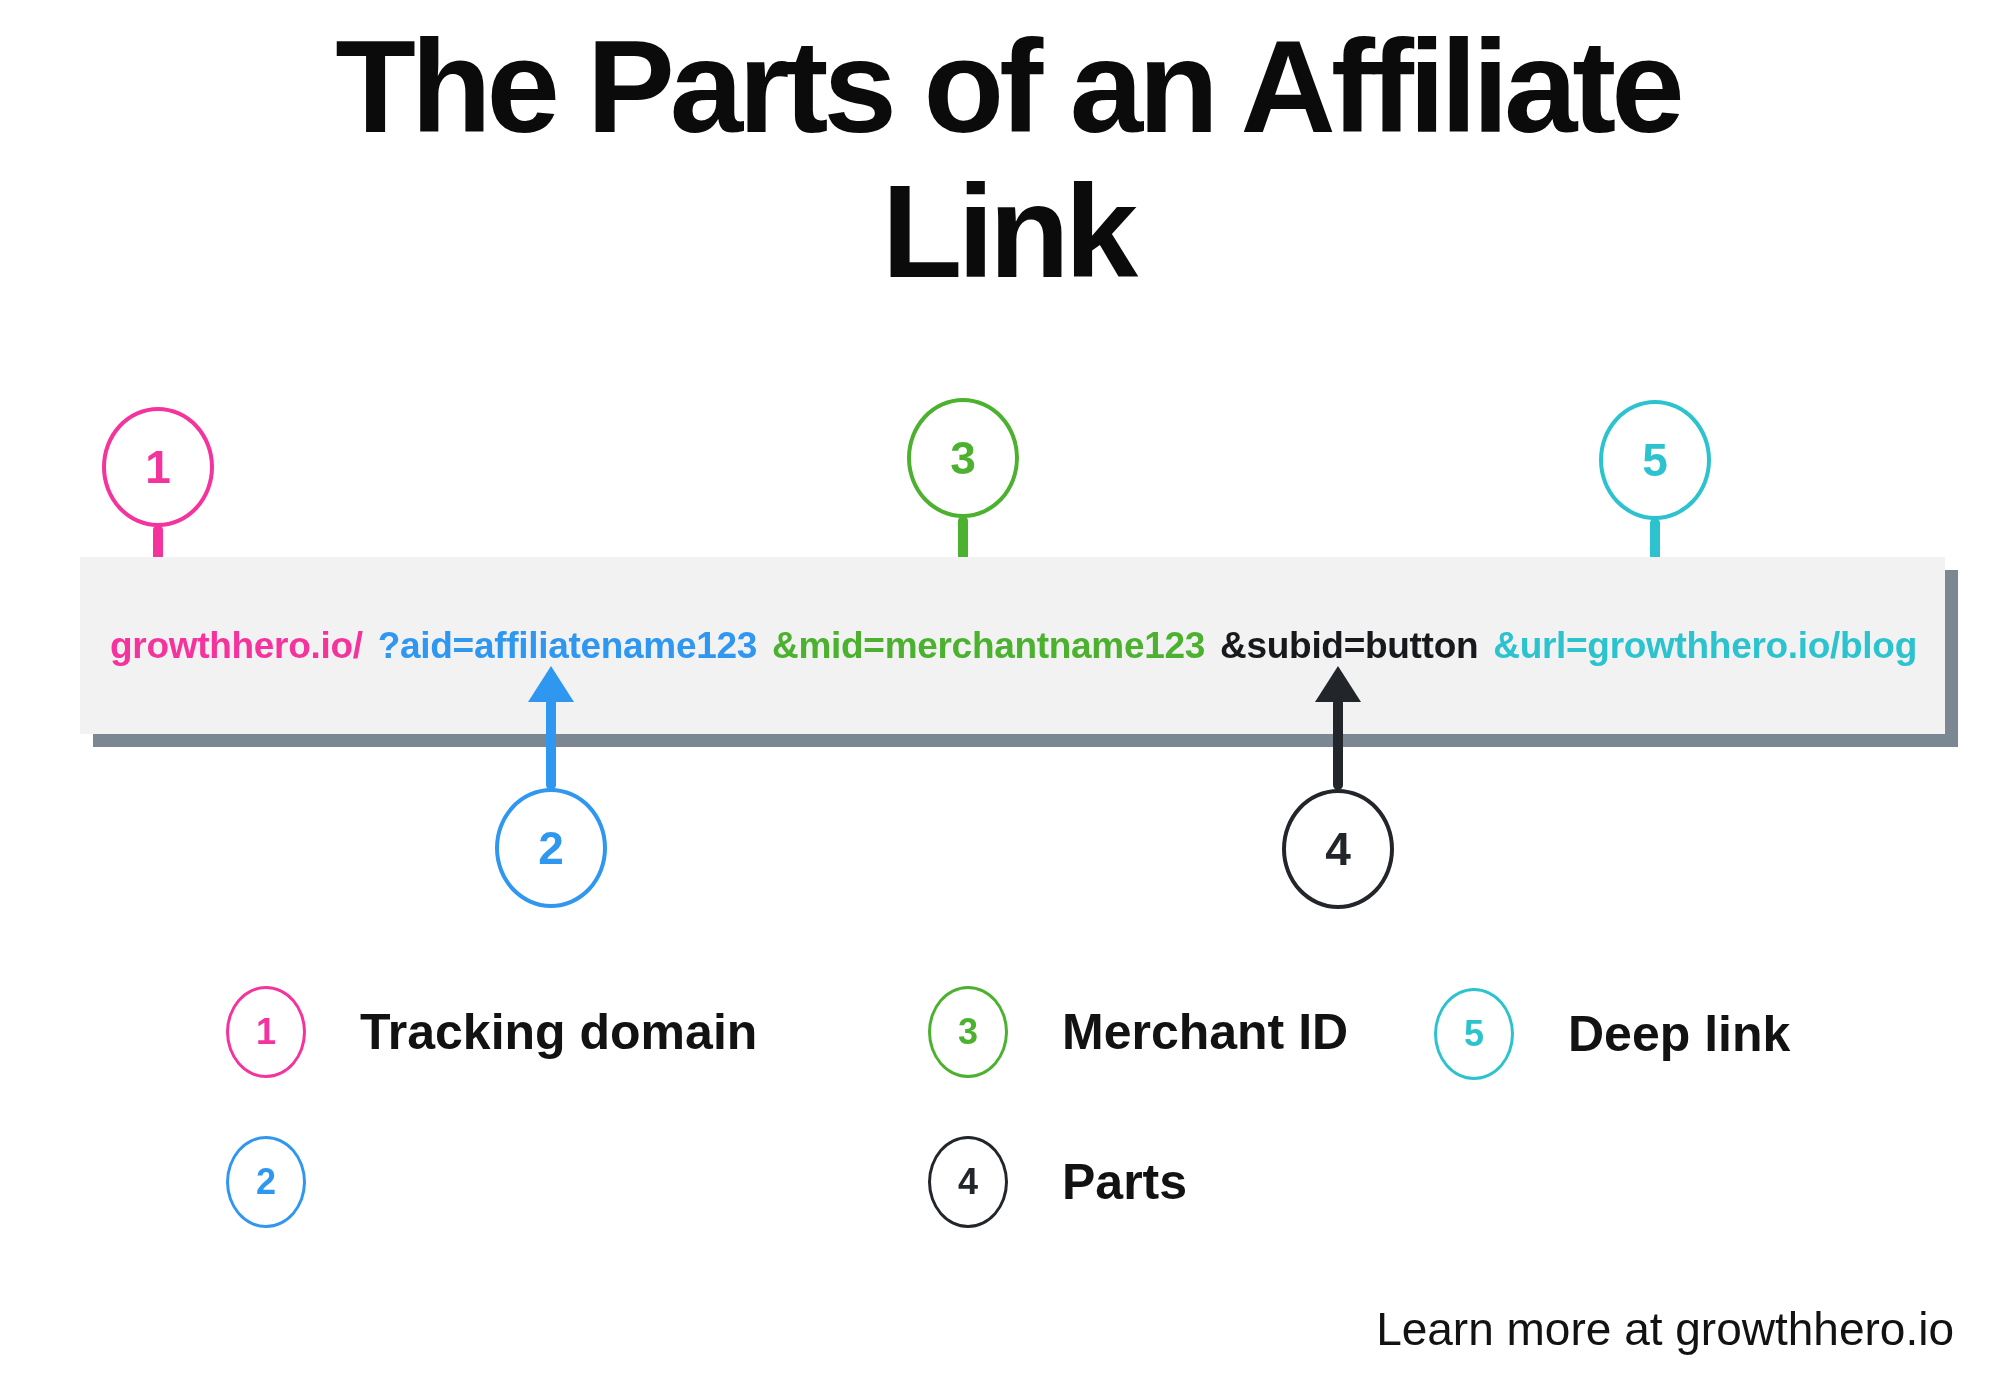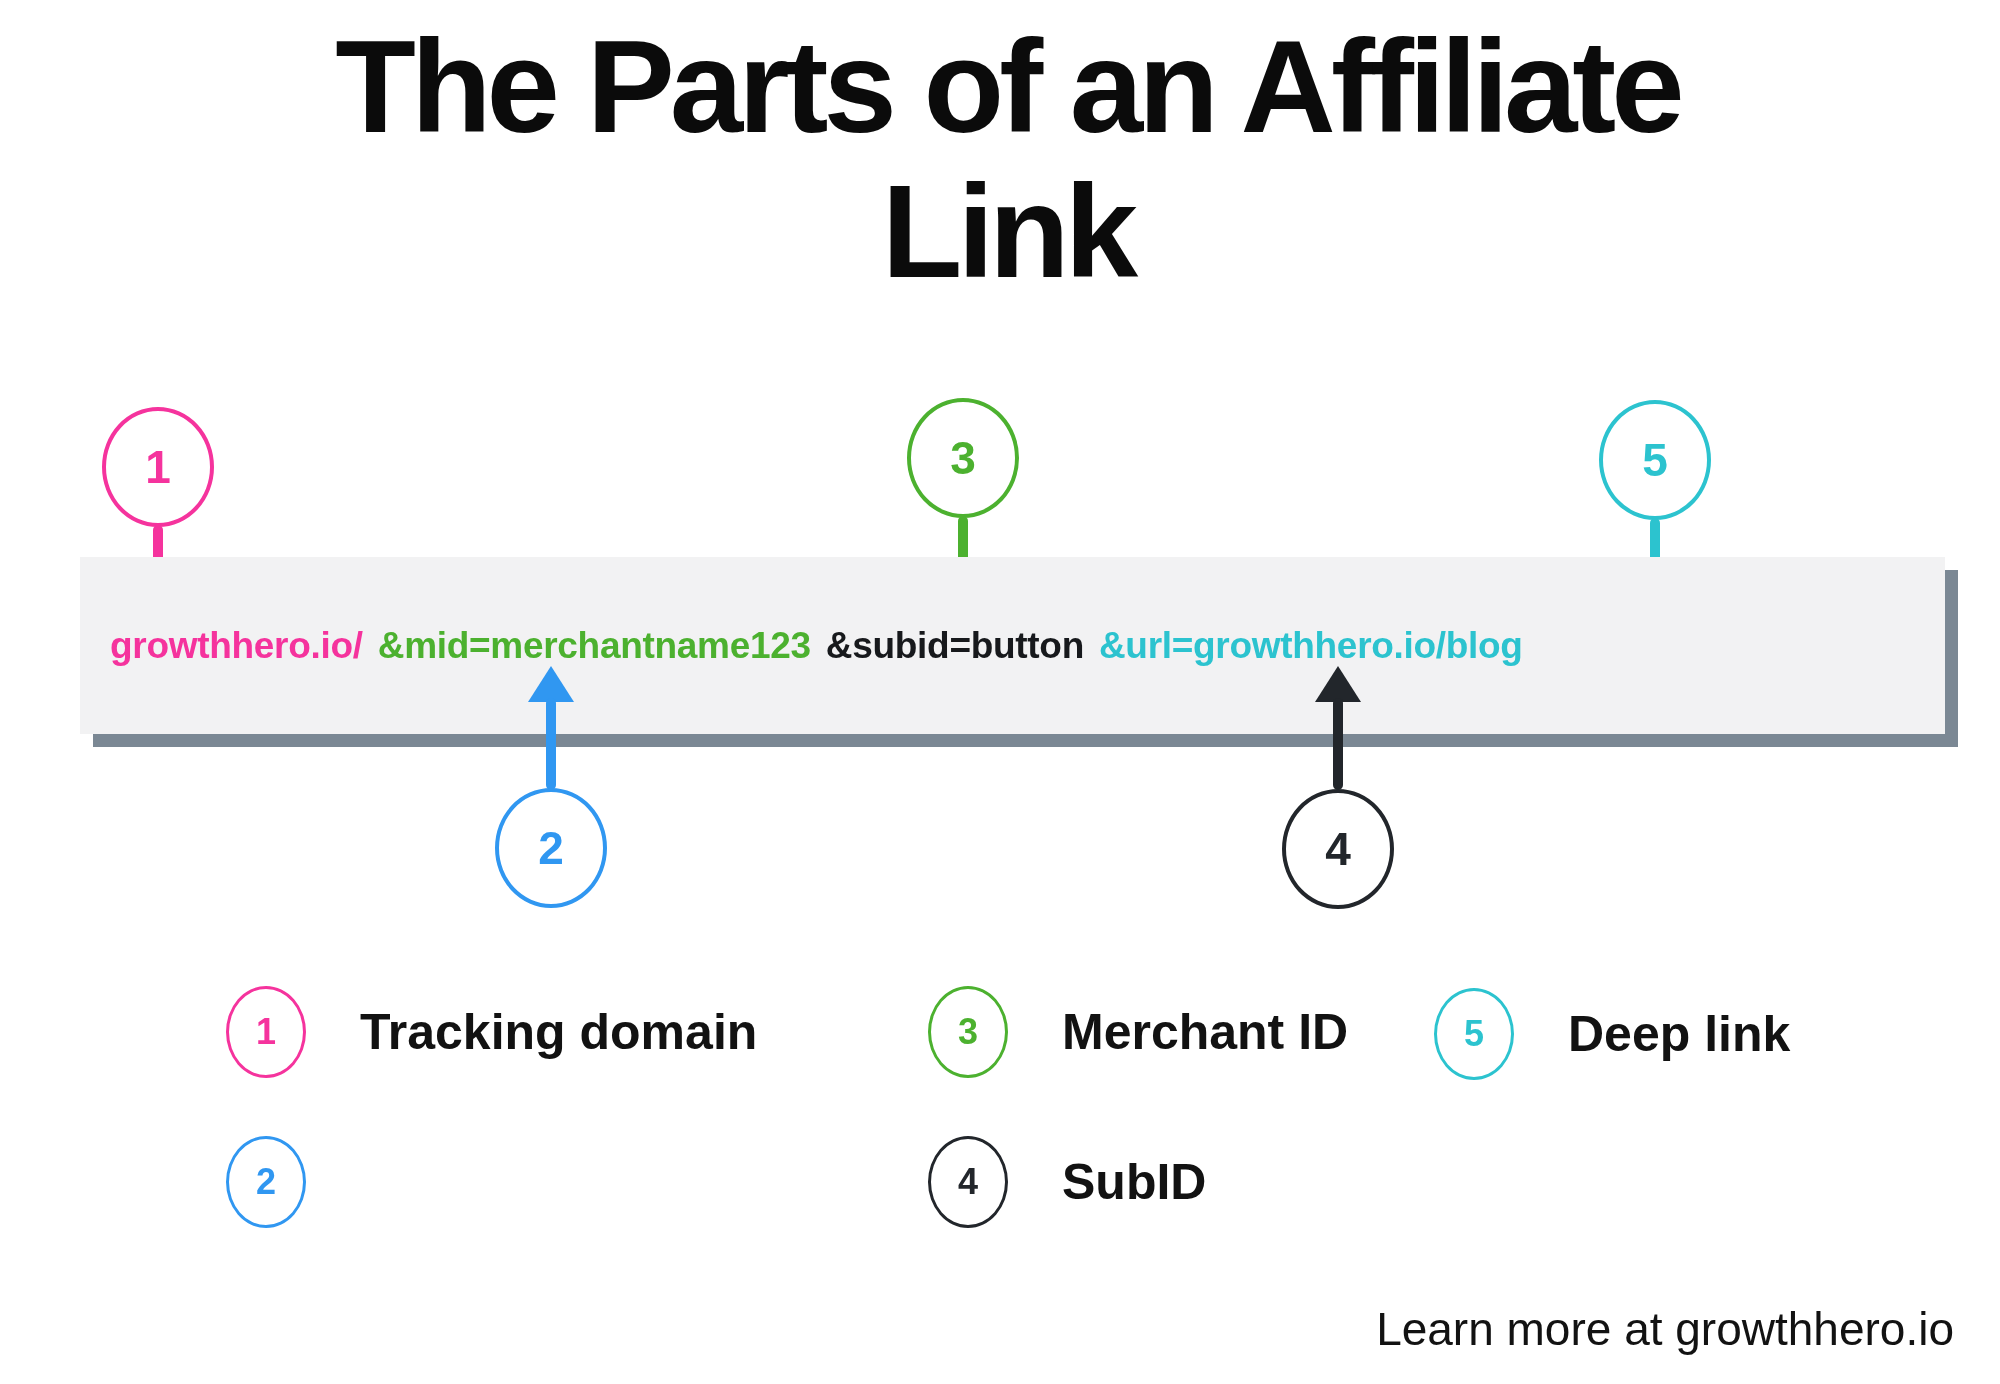--- a/index.html
+++ b/index.html
@@ -85,20 +85,21 @@
   <div class="arrow-head down" style="left: 135px; top: 596px; border-top-color: rgb(245, 51, 157);"></div>
 
   <div class="arrow-shaft" style="left: 958px; top: 516px; height: 83px; background-color: rgb(76, 177, 47);"></div>
   <div class="arrow-head down" style="left: 940px; top: 596px; border-top-color: rgb(76, 177, 47);"></div>
 
   <div class="arrow-shaft" style="left: 1650px; top: 518px; height: 81px; background-color: rgb(44, 195, 207);"></div>
   <div class="arrow-head down" style="left: 1632px; top: 596px; border-top-color: rgb(44, 195, 207);"></div>
 
   <div class="url-bar" style="background-color: rgb(242, 242, 243); --shadow-color: #7b8894;">
     <span class="url-seg" style="color: rgb(245, 51, 157);">growthhero.io/</span>
+    <span class="url-seg" style="color: rgb(48, 151, 241);">?aid=affiliatename123</span>
     <span class="url-seg" style="color: rgb(76, 177, 47);">&amp;mid=merchantname123</span>
     <span class="url-seg" style="color: rgb(23, 25, 28);">&amp;subid=button</span>
     <span class="url-seg" style="color: rgb(44, 195, 207);">&amp;url=growthhero.io/blog</span>
   </div>
 
   <div class="arrow-head up" style="left: 528px; top: 666px; border-bottom-color: rgb(48, 151, 241);"></div>
   <div class="arrow-shaft" style="left: 546px; top: 698px; height: 92px; background-color: rgb(48, 151, 241);"></div>
 
   <div class="arrow-head up" style="left: 1315px; top: 666px; border-bottom-color: rgb(34, 38, 43);"></div>
   <div class="arrow-shaft" style="left: 1333px; top: 698px; height: 92px; background-color: rgb(34, 38, 43);"></div>
@@ -120,18 +121,18 @@
     <span class="legend-circle" style="border-color: rgb(44, 195, 207); color: rgb(44, 195, 207);">5</span>
     <span class="legend-label">Deep link</span>
   </div>
 
   <div class="legend-item" style="left:226px; top:1136px">
     <span class="legend-circle" style="border-color: rgb(48, 151, 241); color: rgb(48, 151, 241);">2</span>
   </div>
 
   <div class="legend-item" style="left:928px; top:1136px">
     <span class="legend-circle" style="border-color: rgb(34, 38, 43); color: rgb(34, 38, 43);">4</span>
-    <span class="legend-label">SubID</span>
+    <span class="legend-label">Parts</span>
   </div>
 
   <div class="footer">Learn more at growthhero.io</div>
 
 </div>
 
 </body></html>

